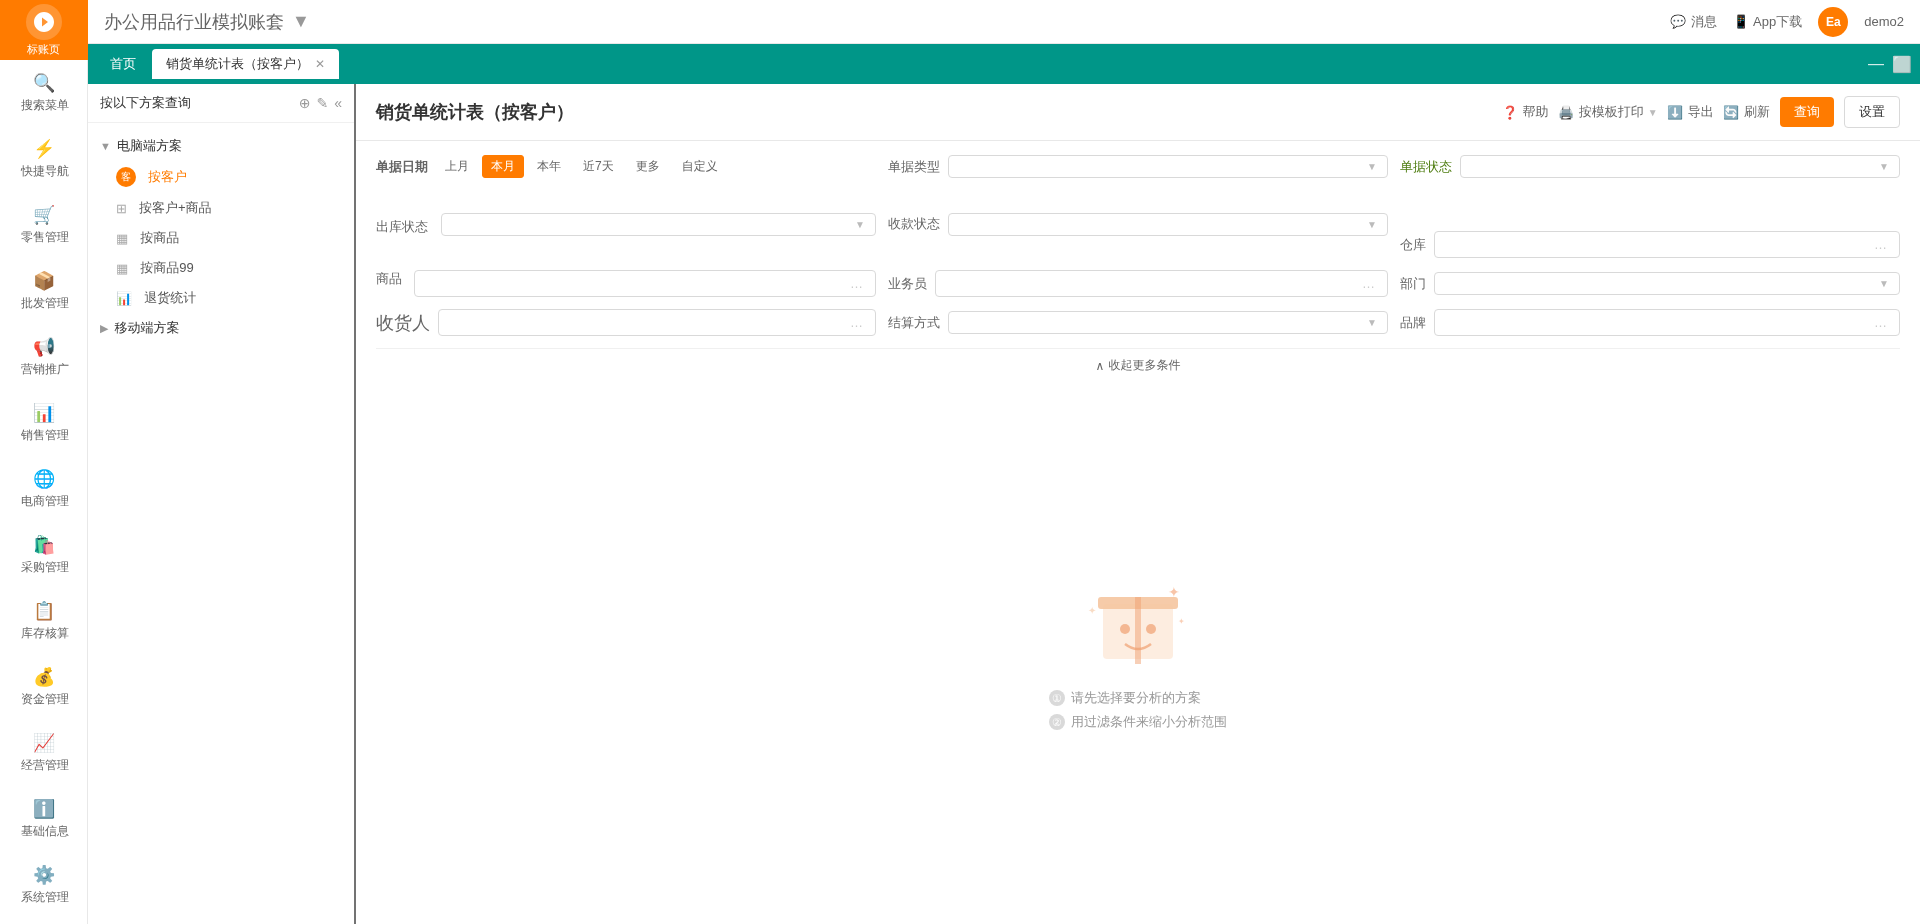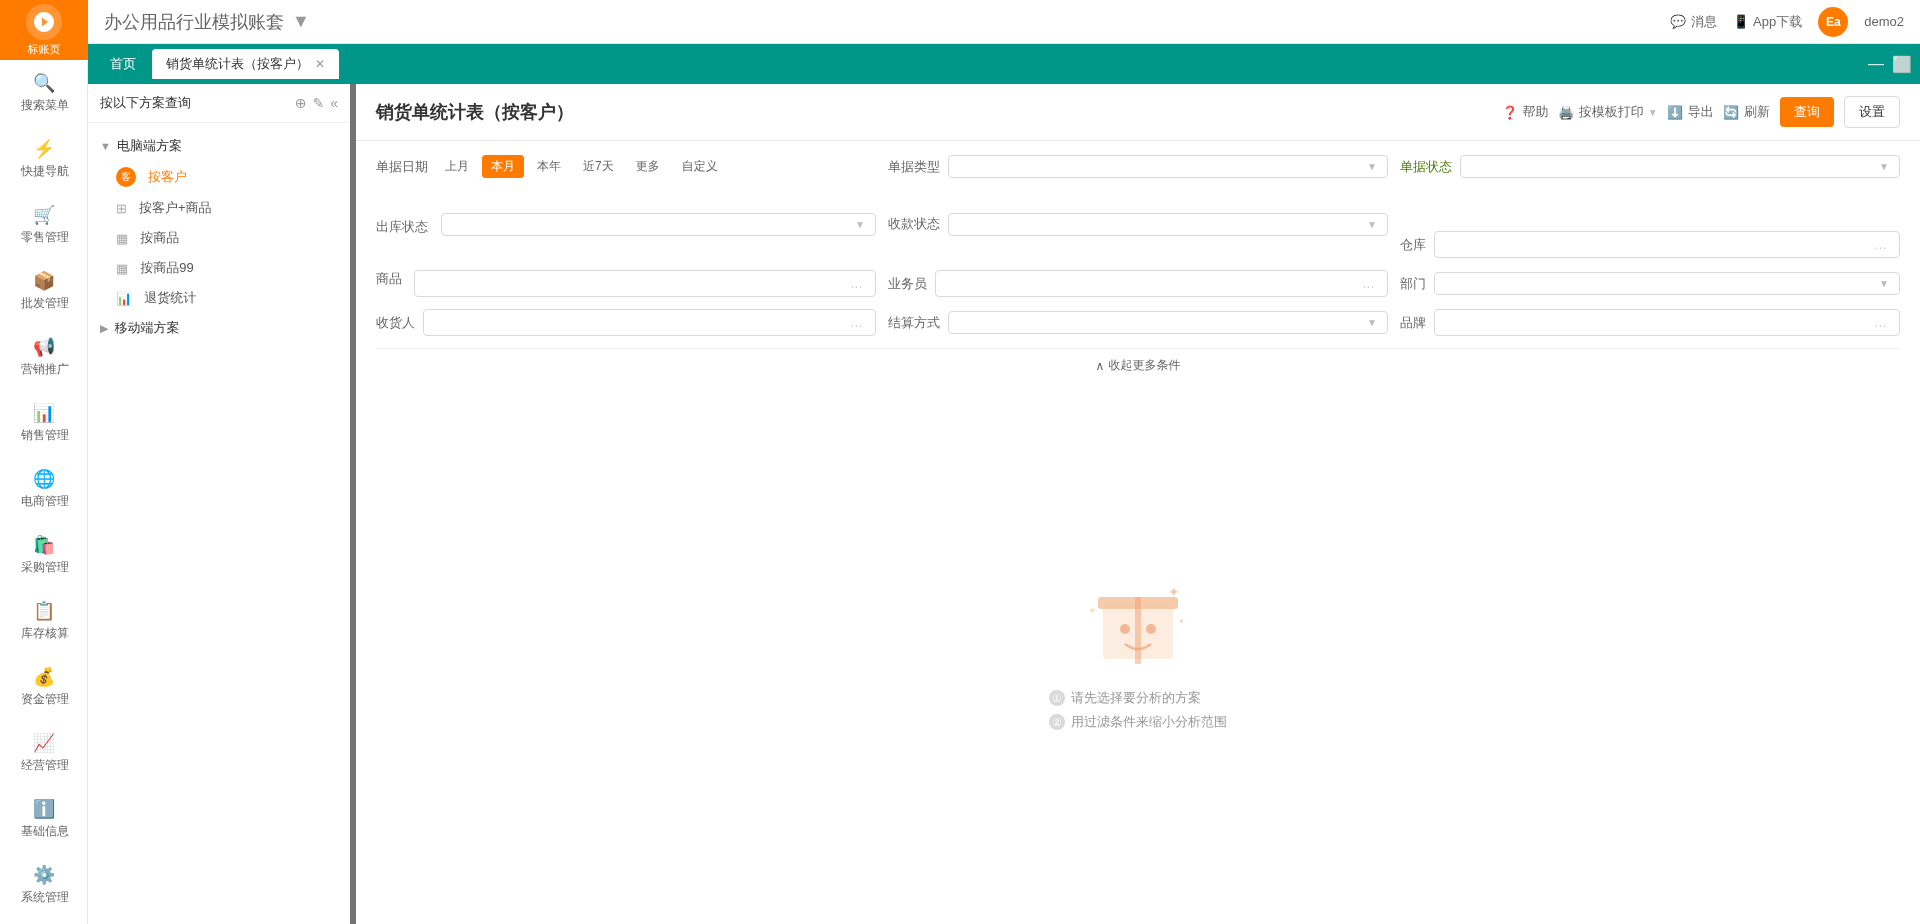--- a/index.html
+++ b/index.html
@@ -1,19 +1,19 @@
 <!DOCTYPE html>
 <html><head>
   <meta charset="utf-8">
   <style>
     * { margin: 0; padding: 0; box-sizing: border-box; }
     body { font-family: 'Microsoft YaHei', Arial, sans-serif; font-size: 13px; background: #f5f5f5; color: #333; width: 1920px; height: 924px; overflow: hidden; display: flex; }
 
     
-    .sidebar { width: 88px; background: #fff; display: flex; flex-direction: column; align-items: flex-start; border-right: 1px solid #e8e8e8; height: 924px; flex-shrink: 0; }
+    .sidebar { width: 88px; background: #fff; display: flex; flex-direction: column; align-items: center; border-right: 1px solid #e8e8e8; height: 924px; flex-shrink: 0; }
     .logo { width: 88px; height: 60px; background: #ff7b00; display: flex; flex-direction: column; align-items: center; justify-content: center; color: #fff; font-size: 11px; }
     .logo-icon { width: 36px; height: 36px; background: rgba(255,255,255,0.2); border-radius: 50%; display: flex; align-items: center; justify-content: center; margin-bottom: 2px; }
     .logo-icon svg { width: 24px; height: 24px; }
     .sidebar-nav { width: 100%; flex: 1; overflow-y: auto; }
     .sidebar-item { width: 100%; padding: 12px 4px; display: flex; flex-direction: column; align-items: center; cursor: pointer; color: #666; font-size: 12px; border-left: 3px solid transparent; }
     .sidebar-item-icon { font-size: 18px; margin-bottom: 3px; }
 
     
     .main { flex: 1; display: flex; flex-direction: column; height: 924px; overflow: hidden; }
 
@@ -30,21 +30,21 @@
     .tab.home { color: #fff; }
     .tab.active { background: #fff; color: #333; }
     .tab-close { font-size: 12px; color: #999; }
     .window-controls { margin-left: auto; display: flex; gap: 8px; color: rgba(255,255,255,0.85); }
     .window-control { cursor: pointer; font-size: 16px; }
 
     
     .content { flex: 1; display: flex; overflow: hidden; }
 
     
-    .left-panel { width: 268px; background: #fff; border-right: 6px solid #737373; flex-shrink: 0; overflow-y: auto; }
+    .left-panel { width: 268px; background: #fff; border-right: 2px solid #737373; flex-shrink: 0; overflow-y: auto; }
     .left-panel-header { padding: 10px 12px; display: flex; align-items: center; justify-content: space-between; border-bottom: 1px solid #f0f0f0; }
     .left-panel-actions { display: flex; gap: 6px; color: #999; }
     .left-panel-actions span { cursor: pointer; font-size: 14px; }
     .tree-section { padding: 8px 0; }
     .tree-item { padding: 6px 12px 6px 24px; cursor: pointer; display: flex; align-items: center; gap: 6px; color: #555; font-size: 13px; }
     .tree-item.parent { padding-left: 12px; font-weight: 500; color: #333; }
     .tree-item.active { color: #ff7b00; }
     .tree-item.active .tree-circle { width: 22px; height: 22px; background: #ff7b00; border-radius: 50%; color: #fff; display: flex; align-items: center; justify-content: center; font-size: 11px; }
 
     
@@ -254,21 +254,21 @@
           <button class="action-btn query">查询</button>
           <button class="action-btn settings">设置</button>
         </div>
       </div>
 
       <div class="filter-section">
 
         <div style="display:grid;grid-template-columns:1fr 1fr 1fr;gap:12px;padding-bottom:12px;align-items:center;">
 
           <div style="display:flex;align-items:center;gap:8px;">
-            <span style="color:#666;font-size:13px;white-space:nowrap;">单据日期</span>
+            <span style="color:#666;font-size:13px;white-space:nowrap;font-weight:bold;">单据日期</span>
             <div style="display:flex;gap:4px;align-items:center;flex:1;">
               <span class="date-tab">上月</span>
               <span class="date-tab active">本月</span>
               <span class="date-tab">本年</span>
               <span class="date-tab">近7天</span>
               <span class="date-tab">更多</span>
               <span class="date-tab">自定义</span>
             </div>
           </div>
 
@@ -333,21 +333,21 @@
             <span style="color:#666;font-size:13px;white-space:nowrap;">部门</span>
             <div class="filter-select" style="flex:1;">
               <span></span>
               <span class="chevron">▼</span>
             </div>
           </div>
         </div>
 
         <div style="display:grid;grid-template-columns:1fr 1fr 1fr;gap:12px;margin-bottom:12px;align-items:center;">
           <div style="display:flex;align-items:center;gap:8px;">
-            <span style="color:#666;font-size:13px;white-space:nowrap;">收货人</span>
+            <span style="color:#666;font-size:18px;white-space:nowrap;">收货人</span>
             <div class="filter-select" style="flex:1;">
               <span></span>
               <span class="dots">…</span>
             </div>
           </div>
           <div style="display:flex;align-items:center;gap:8px;">
             <span style="color:#666;font-size:13px;white-space:nowrap;">结算方式</span>
             <div class="filter-select" style="flex:1;">
               <span></span>
               <span class="chevron">▼</span>

